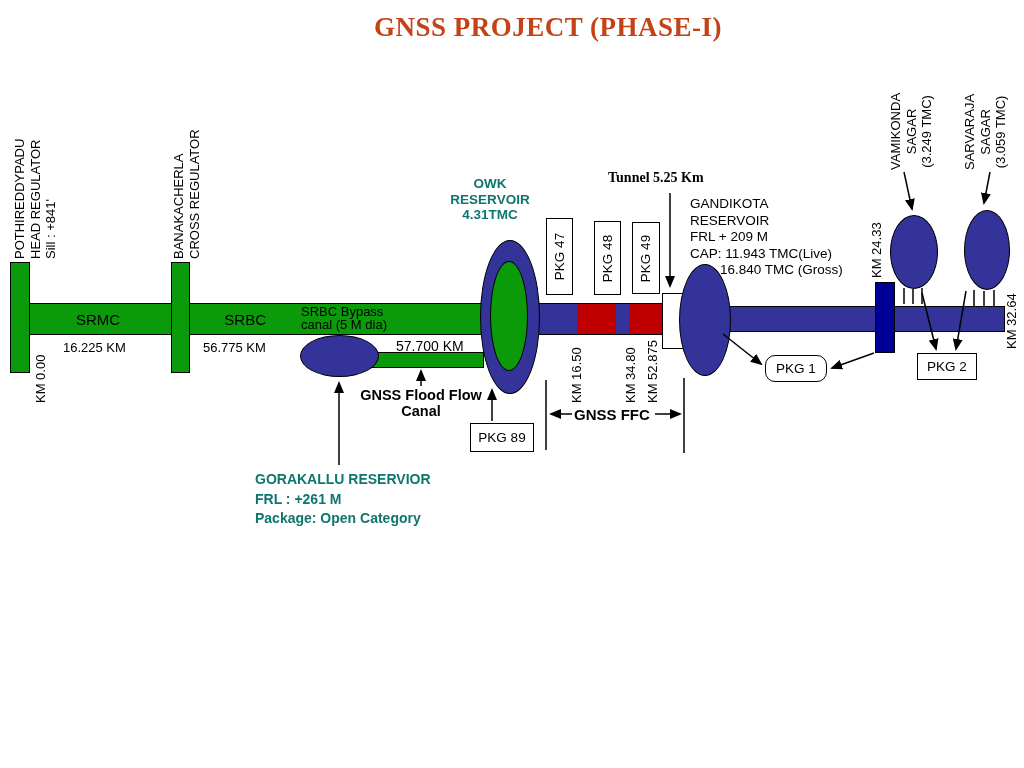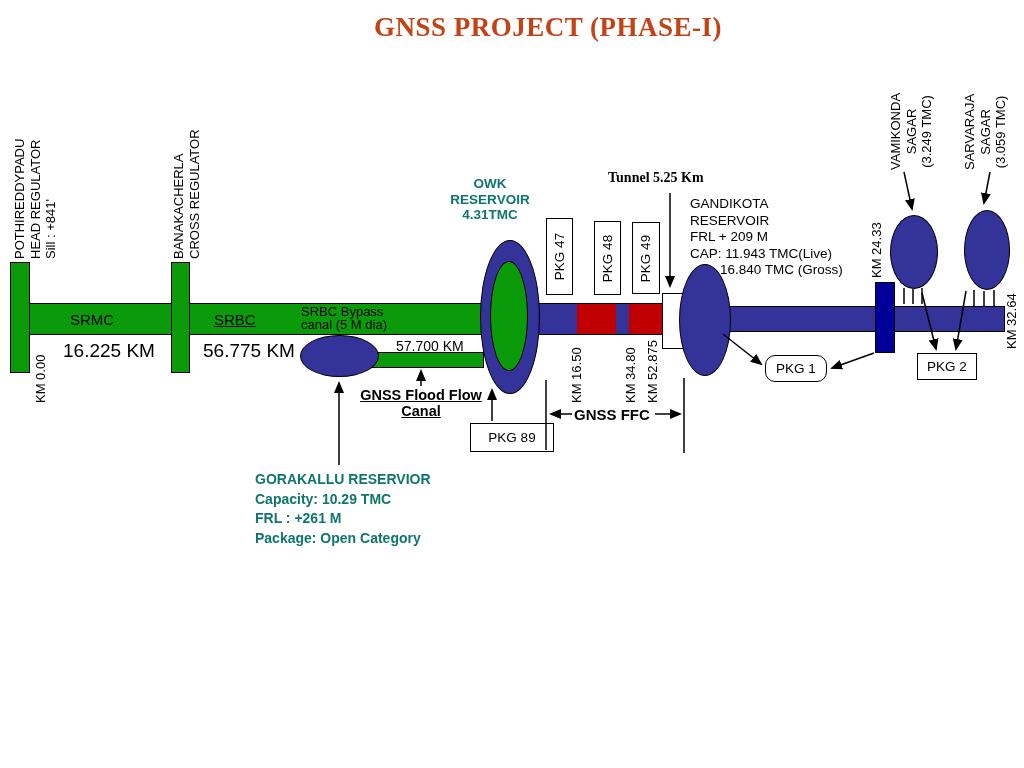--- a/index.html
+++ b/index.html
@@ -9,21 +9,21 @@
   .title{top:12px;left:0;width:1024px;text-align:center;
          font-family:"Liberation Serif",serif;font-weight:bold;font-size:27px;letter-spacing:.5px;}
   .bar{position:absolute;border:1.5px solid #000;box-sizing:border-box;}
   .ellipse{position:absolute;border:1.6px solid #000;border-radius:50%;box-sizing:border-box;}
   .box{position:absolute;background:#fff;border:1.4px solid #000;box-sizing:border-box;
        display:flex;align-items:center;justify-content:center;font-size:13.5px;white-space:nowrap;}
   .vbox span{transform:rotate(-90deg);white-space:nowrap;}
   .vtext{position:absolute;transform-origin:0 0;transform:rotate(-90deg);
          font-size:13px;line-height:15.5px;white-space:nowrap;}
   .lbl{position:absolute;white-space:nowrap;}
-  .small{font-size:19px;}
+  .small{font-size:13px;}
   .med{font-size:15px;}
   .redtxt{color:#0f766e;font-weight:bold;}
   .legend-box{position:absolute;left:732px;top:585px;width:211px;height:140px;
               border:1.6px solid #333;box-sizing:border-box;background:#fff;}
   .legend-title{position:absolute;top:7px;left:0;width:100%;text-align:center;color:#E60012;
                 font-family:"Liberation Serif",serif;font-weight:bold;font-size:20px;}
   .swatch{position:absolute;width:40px;height:17px;border:1.2px solid #000;box-sizing:border-box;}
   .legend-lbl{position:absolute;font-size:14px;white-space:nowrap;}
   svg.overlay{position:absolute;left:0;top:0;width:1024px;height:768px;pointer-events:none;}
   svg .ln{stroke:#000;stroke-width:1.5;fill:none;}
@@ -63,42 +63,42 @@
   <div class="box vbox" style="left:546px;top:218px;width:27px;height:77px;">
       <span>PKG 47</span>
     </div>
   <div class="box vbox" style="left:594px;top:221px;width:27px;height:74px;">
       <span>PKG 48</span>
     </div>
   <div class="box vbox" style="left:632px;top:222px;width:28px;height:72px;">
       <span>PKG 49</span>
     </div>
 
-  <div class="box" style="left:470px;top:423px;width:84px;height:29px;">
+  <div class="box" style="left:470px;top:423px;width:64px;height:29px;">
       <span>PKG 89</span>
     </div>
   <div class="box" style="left:765px;top:355px;width:62px;height:27px;border-radius:10px;">
       <span>PKG 1</span>
     </div>
   <div class="box" style="left:917px;top:353px;width:60px;height:27px;">
       <span>PKG 2</span>
     </div>
 
-  <div class="lbl med" style="left:70px;top:311px;width:56px;text-align:left;">SRMC</div>
+  <div class="lbl med" style="left:70px;top:311px;width:56px;text-align:center;">SRMC</div>
   <div class="lbl small" style="left:63px;top:340px;">16.225 KM</div>
-  <div class="lbl med" style="left:214px;top:311px;width:52px;text-align:left;text-decoration:underline;">SRBC</div>
+  <div class="lbl med" style="left:214px;top:311px;width:52px;text-align:right;">SRBC</div>
   <div class="lbl small" style="left:203px;top:340px;">56.775 KM</div>
 
   <div class="lbl" style="left:301px;top:305px;font-size:13px;line-height:13px;">
     <div>SRBC Bypass</div>
     <div>canal (5 M dia)</div>
   </div>
   <div class="lbl" style="left:396px;top:338px;font-size:14px;">57.700 KM</div>
 
-  <div class="lbl" style="left:360px;top:387px;width:122px;text-align:center;font-weight:bold;font-size:14.5px;line-height:16px;text-decoration:underline;">
+  <div class="lbl" style="left:360px;top:387px;width:122px;text-align:center;font-weight:bold;font-size:14.5px;line-height:16px;">
     <div>GNSS Flood Flow</div>
     <div>Canal</div>
   </div>
 
   <div class="lbl redtxt" style="left:437px;top:176px;width:106px;text-align:center;font-size:13.5px;line-height:15.5px;">
     <div>OWK</div>
     <div>RESERVOIR</div>
     <div>4.31TMC</div>
   </div>
 
@@ -109,21 +109,20 @@
     <div>RESERVOIR</div>
     <div>FRL + 209 M</div>
     <div>CAP: 11.943 TMC(Live)</div>
     <div style="padding-left:30px;">16.840 TMC (Gross)</div>
   </div>
 
   <div class="lbl" style="left:574px;top:406px;font-weight:bold;font-size:15px;">GNSS FFC</div>
 
   <div class="lbl redtxt" style="left:255px;top:470px;font-size:14px;line-height:19.5px;">
     <div>GORAKALLU RESERVIOR</div>
-    <div>Capacity: 10.29 TMC</div>
     <div>FRL : +261 M</div>
     <div>Package: Open Category</div>
   </div>
 
   <div class="vtext" style="left:12px;top:259px;">
     <div>POTHIREDDYPADU</div>
     <div>HEAD REGULATOR</div>
     <div>Sill : +841'</div>
   </div>
   <div class="vtext" style="left:171px;top:259px;">

